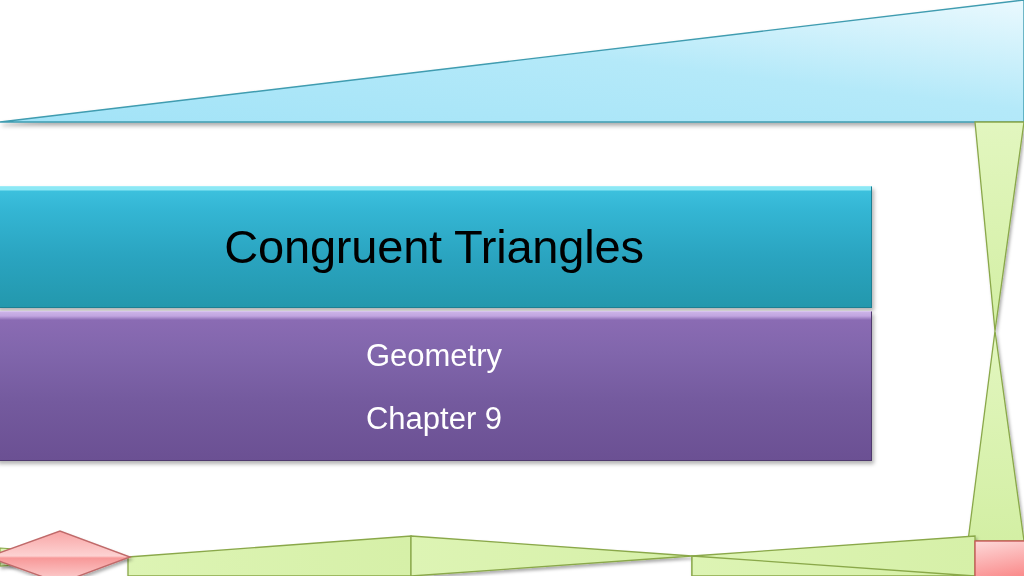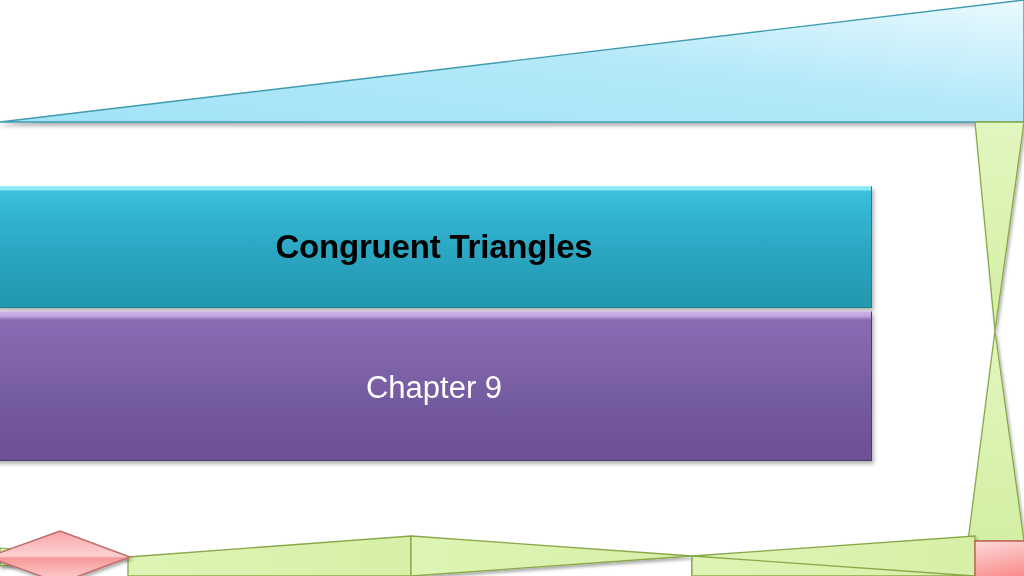--- a/index.html
+++ b/index.html
@@ -47,22 +47,22 @@
                 #2398ad 100%);
     border: 1px solid #1d7f92;
     border-top-color: #9fecf7;
     box-shadow: 2px 3px 4px rgba(0,0,0,0.30);
     display: flex;
     align-items: center;
     justify-content: center;
   }
   #title-text {
     color: #000000;
-    font-size: 33px;
-    font-weight: 700;
+    font-size: 47px;
+    font-weight: 400;
     letter-spacing: -0.2px;
     line-height: 1.05;
     text-align: center;
     white-space: nowrap;
   }
 
   
   #subtitle-box {
     position: absolute;
     left: -4px;
@@ -157,16 +157,17 @@
     <g>
       <rect x="975" y="541" width="56" height="40" fill="url(#gradPinkSq)" stroke="#c85a5a" stroke-width="1.4"></rect>
     </g>
   </svg>
 
   <div id="title-box">
     <div id="title-text">Congruent Triangles</div>
   </div>
 
   <div id="subtitle-box">
+    <div id="subtitle-line-1" class="subtitle-line">Geometry</div>
     <div id="subtitle-line-2" class="subtitle-line">Chapter 9</div>
   </div>
 
 </div>
 
 </body></html>

